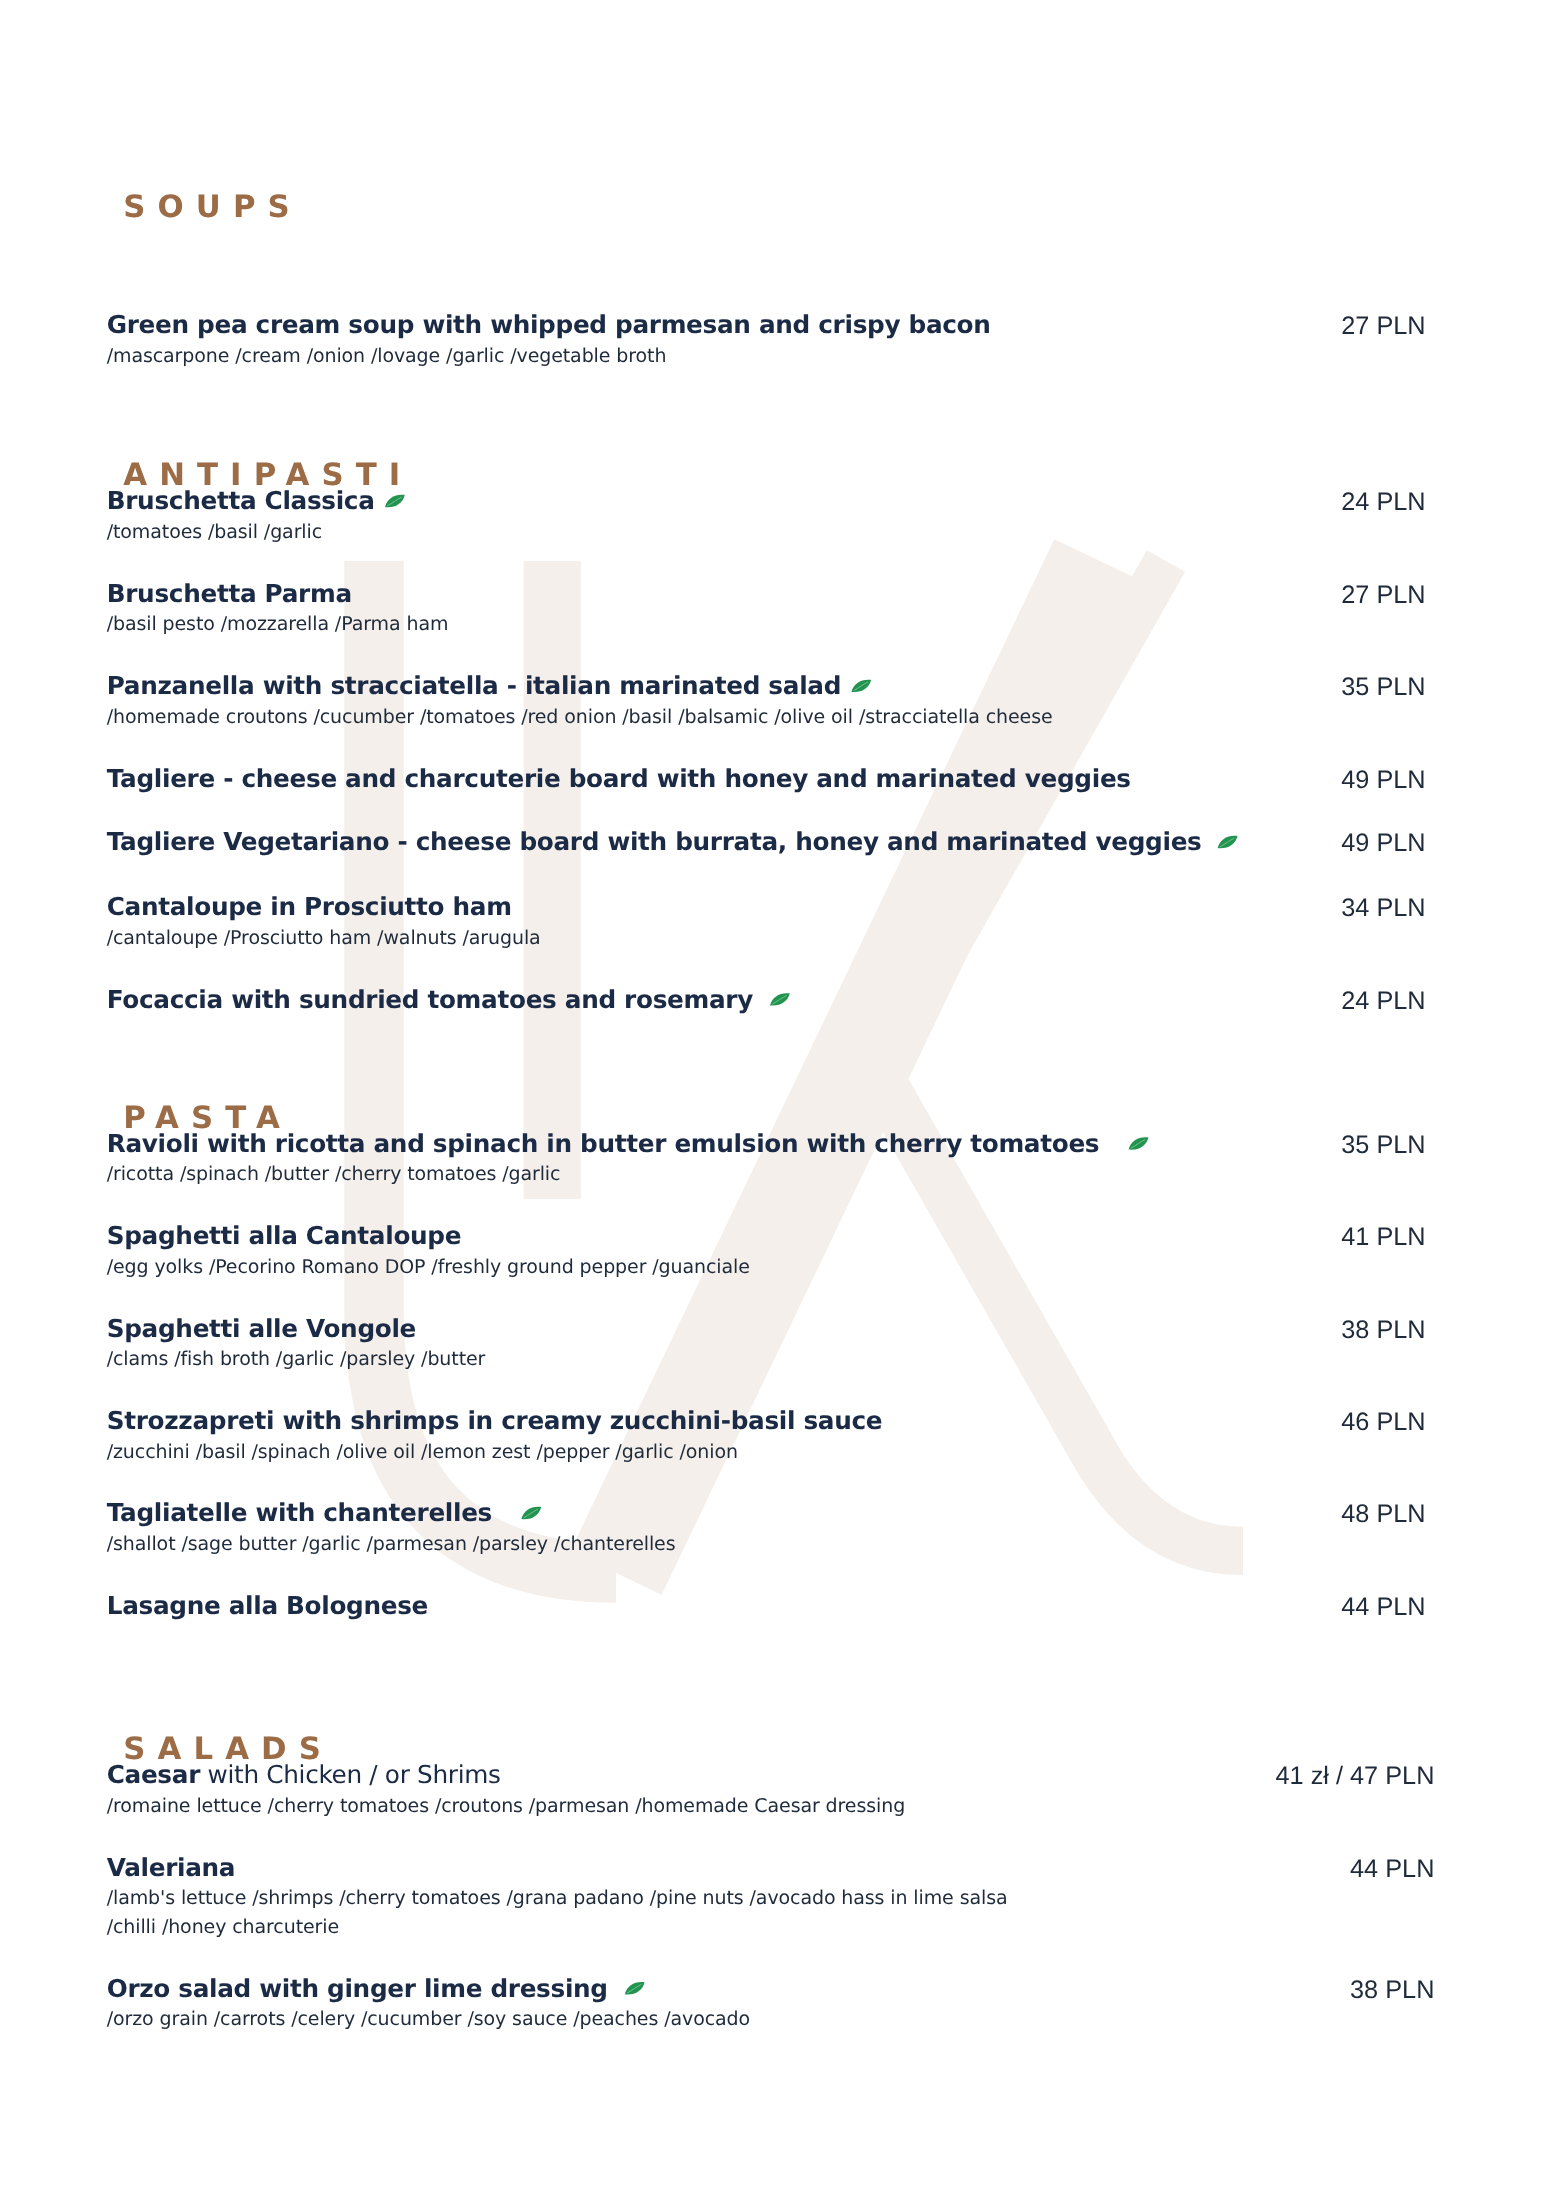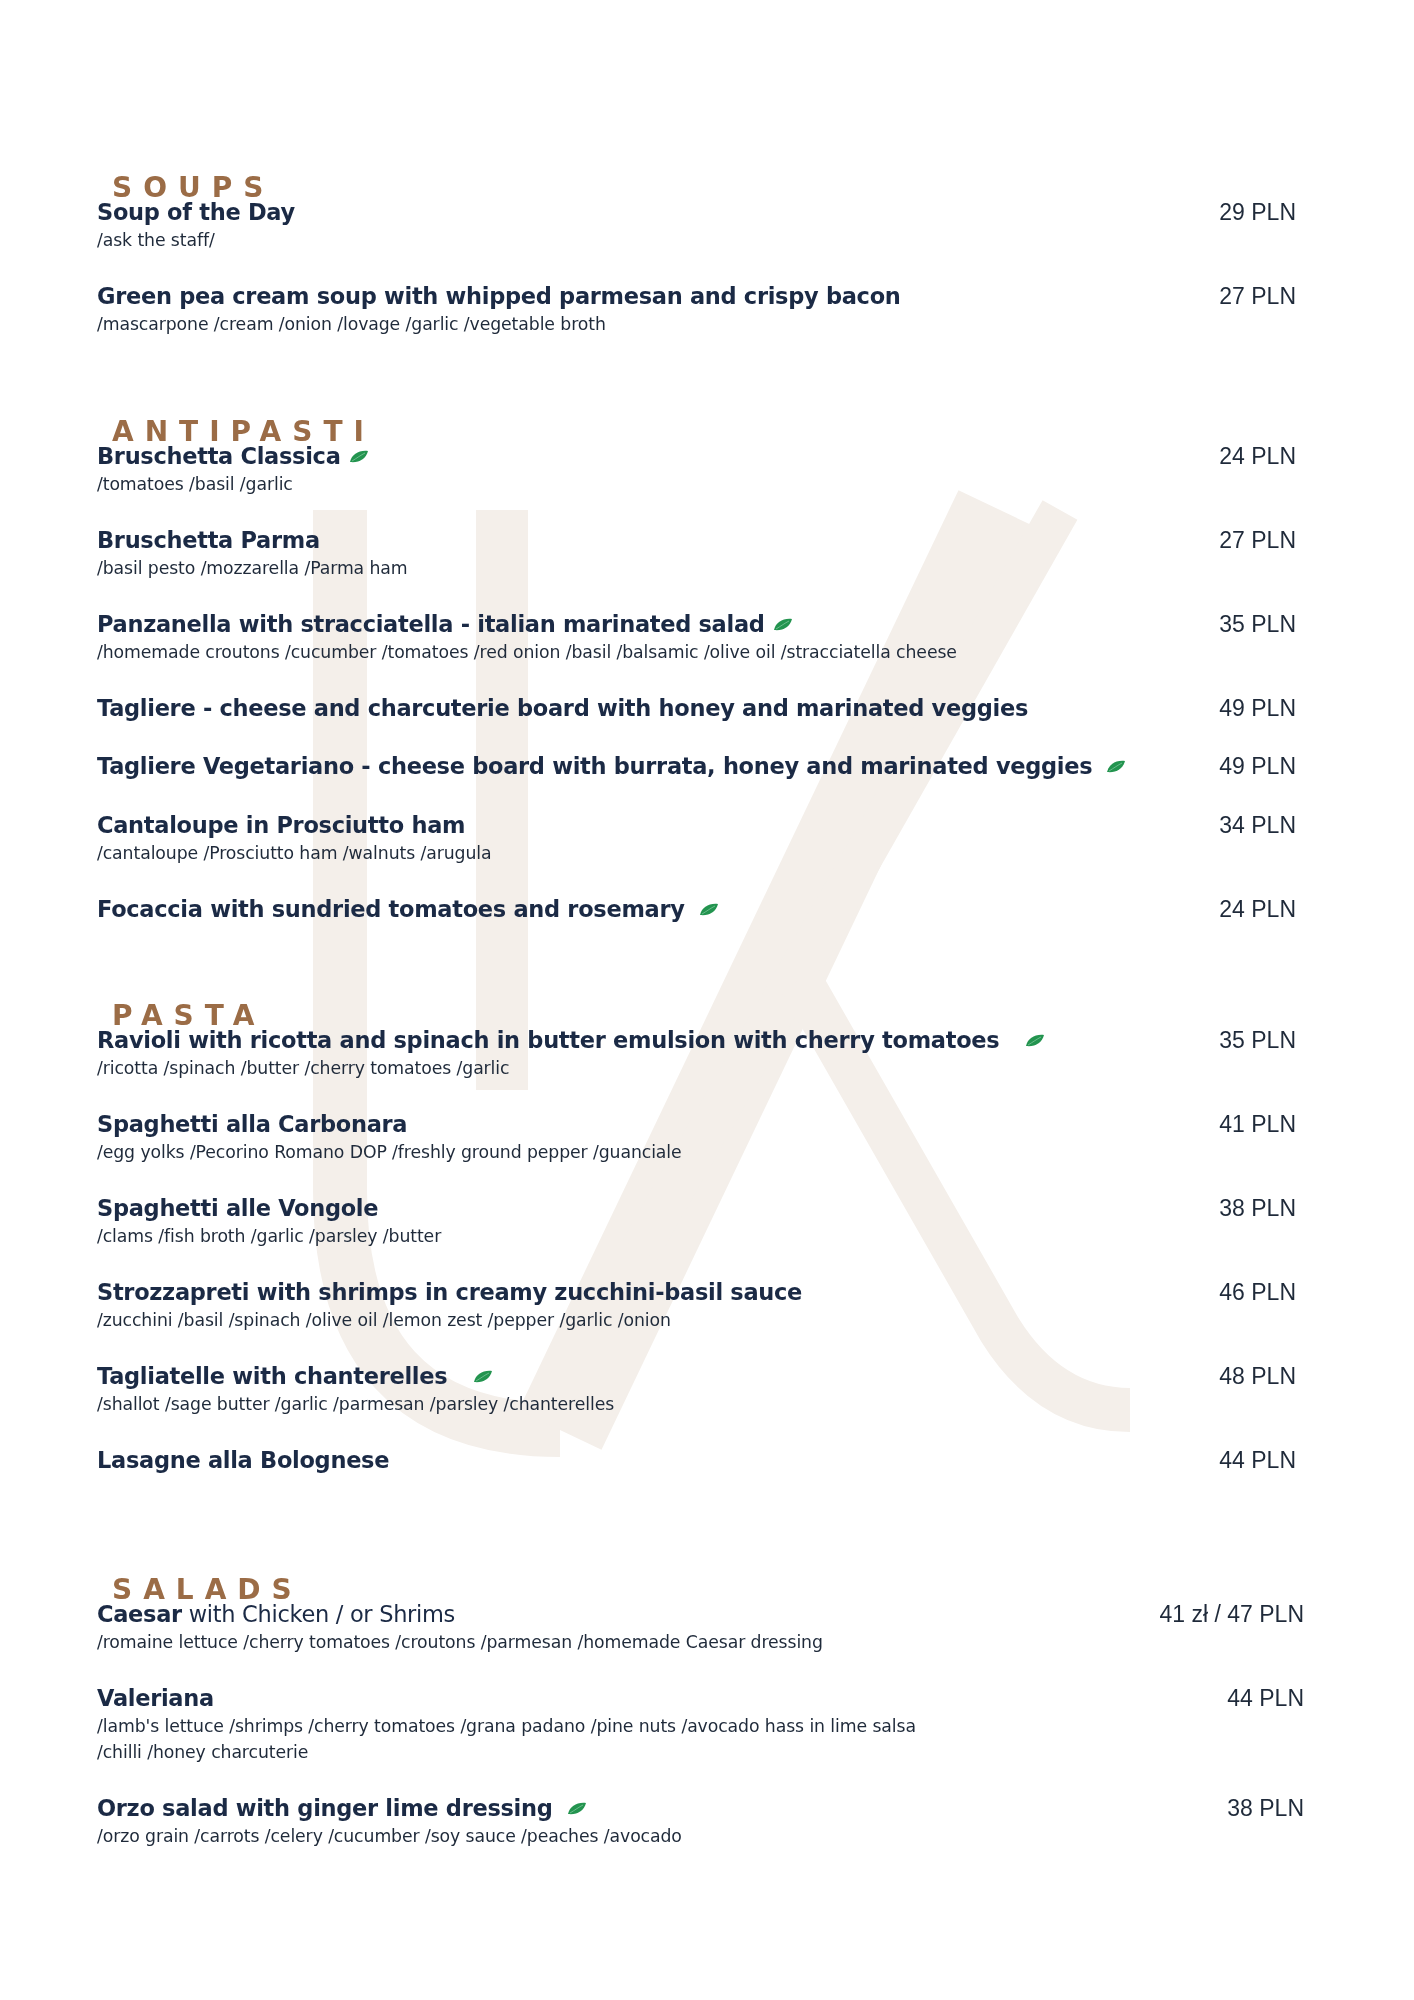--- a/index.html
+++ b/index.html
@@ -47,25 +47,20 @@
     <path d="M1060 510 L640 1250" stroke-width="40"></path>
 
     <path d="M800 980 L1000 1330 Q1050 1410 1130 1410" stroke-width="44"></path>
   </g>
 </svg>
 
 <div class="content">
 
   <h2 class="section-heading" style="top:157px">SOUPS</h2>
 
-  <div class="item" style="top:199px">
-    <span class="item-title">Soup of the Day</span>
-    <span class="item-desc">/ask the staff/</span>
-    <span class="price std">29 PLN</span>
-  </div>
 
   <div class="item" style="top:283px">
     <span class="item-title">Green pea cream soup with whipped parmesan and crispy bacon</span>
     <span class="item-desc">/mascarpone /cream /onion /lovage /garlic /vegetable broth</span>
     <span class="price std">27 PLN</span>
   </div>
 
   <h2 class="section-heading" style="top:401px">ANTIPASTI</h2>
 
   <div class="item" style="top:443px">
@@ -124,21 +119,21 @@
   <div class="item" style="top:1027px">
     <span class="item-title"><span>Ravioli with ricotta and spinach in butter emulsion with cherry tomatoes</span><svg class="leaf wide-gap" viewBox="0 0 20 13">
           <path d="M1 12 C3 4 10 0 19 1 C17 9 10 13 1 12 Z" fill="#23944f"></path>
           <path d="M3 11 C8 8 12 5 16 3" stroke="#7cc79a" stroke-width="0.8" fill="none"></path>
         </svg></span>
     <span class="item-desc">/ricotta /spinach /butter /cherry tomatoes /garlic</span>
     <span class="price std">35 PLN</span>
   </div>
 
   <div class="item" style="top:1111px">
-    <span class="item-title">Spaghetti alla Carbonara</span>
+    <span class="item-title">Spaghetti alla Cantaloupe</span>
     <span class="item-desc">/egg yolks /Pecorino Romano DOP /freshly ground pepper /guanciale</span>
     <span class="price std">41 PLN</span>
   </div>
 
   <div class="item" style="top:1195px">
     <span class="item-title">Spaghetti alle Vongole</span>
     <span class="item-desc">/clams /fish broth /garlic /parsley /butter</span>
     <span class="price std">38 PLN</span>
   </div>
 

